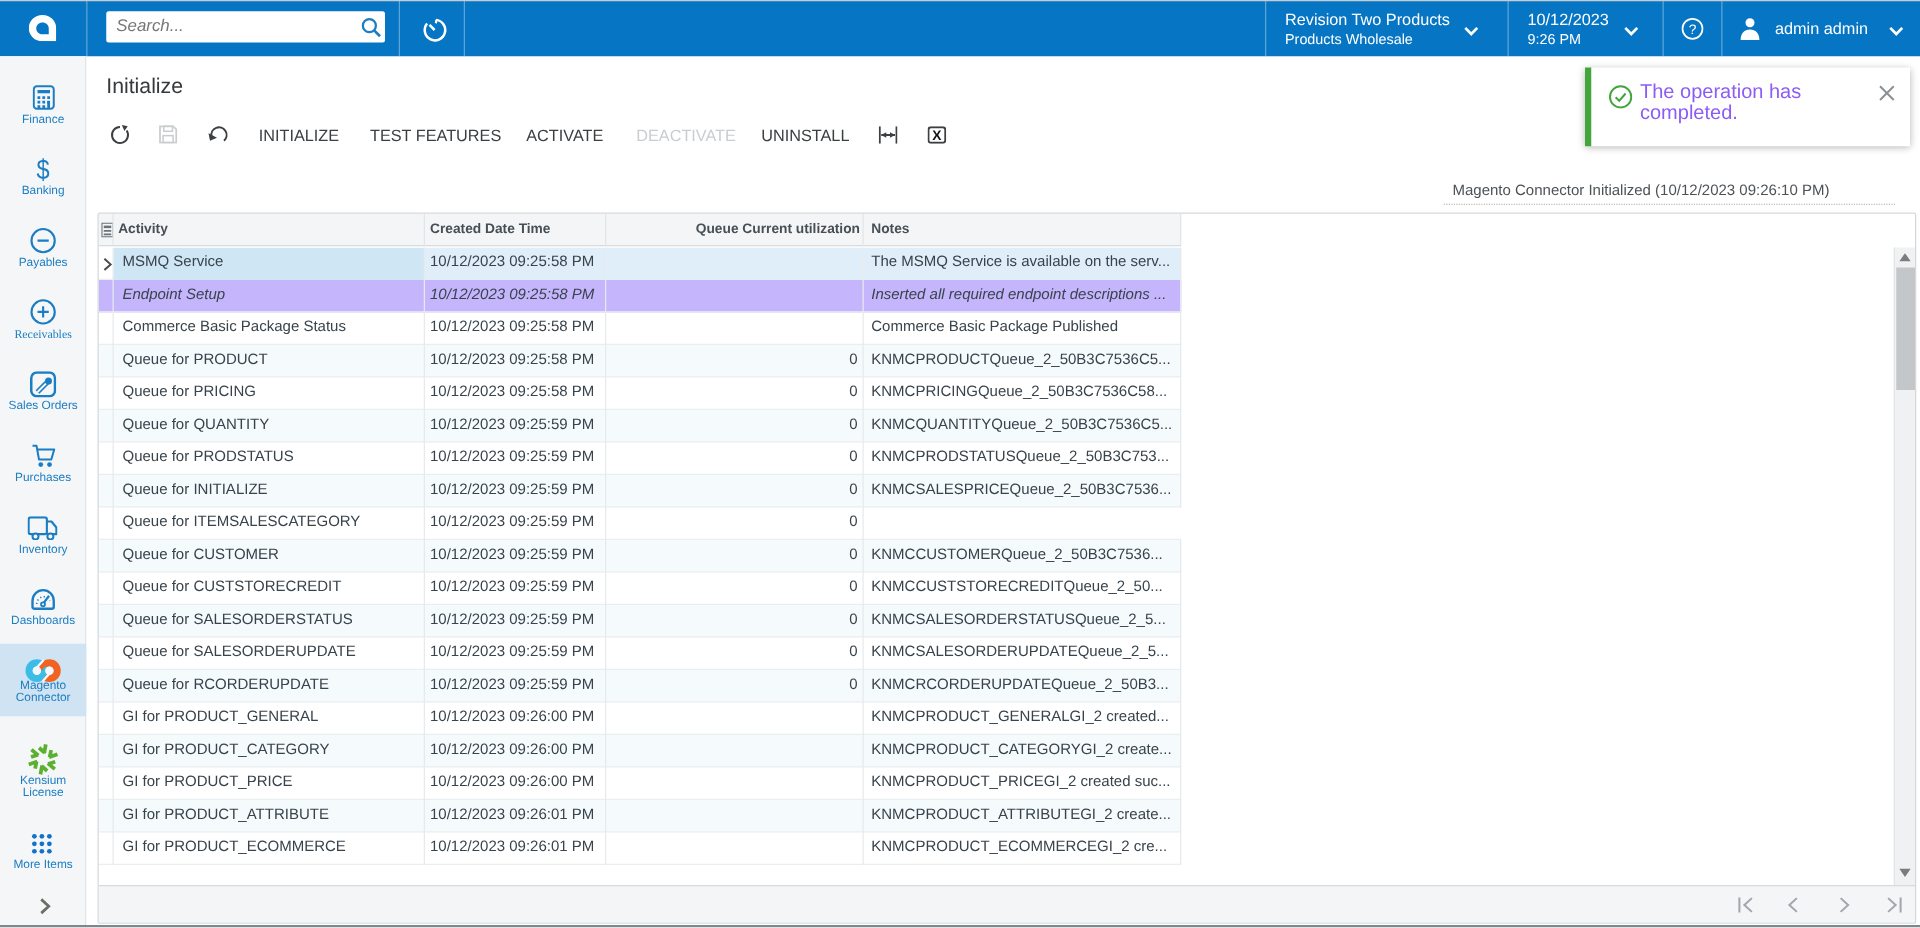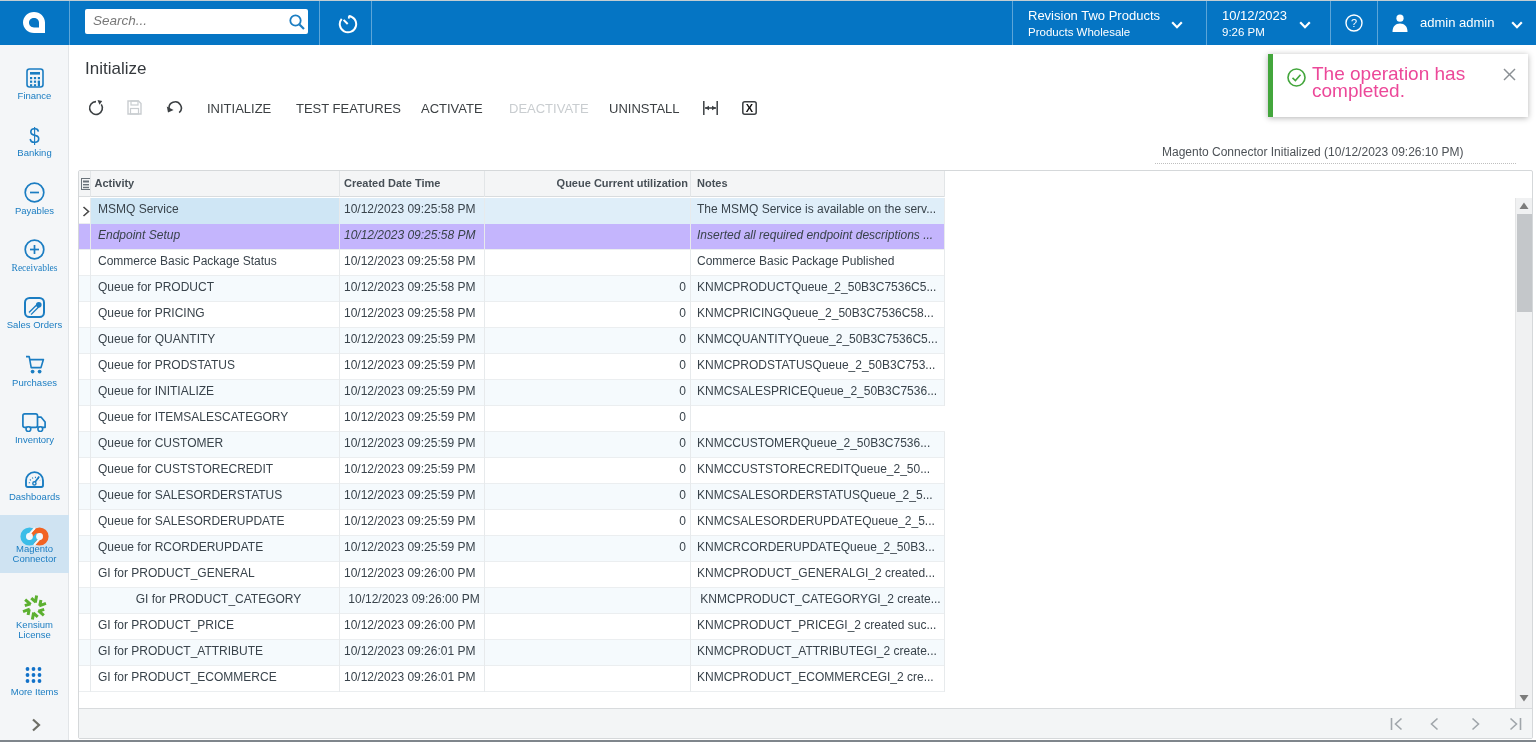--- a/index.html
+++ b/index.html
@@ -40,21 +40,21 @@
 .c3 { left:406px; width:206px; padding-right:4px; text-align:right; }
 .c4 { left:612px; width:254px; padding-left:6px; border-right:1px solid #e7eaec; }
 #vscroll { position:absolute; right:0; top:27px; width:17px; height:512px; background:#f0f1f2; border-left:1px solid #e4e5e6; }
 #gfoot { position:absolute; left:0; bottom:0; width:1453px; height:30px; background:#f3f5f6; border-top:1px solid #d8dbdd; }
 .pgico { position:absolute; top:8px; }
 
 #bottomstrip { position:absolute; left:0; top:740px; width:1536px; height:2px; background:#7f868c; }
 
 
 #toast { position:absolute; left:1268px; top:54px; width:260px; height:63px; background:#fff; border-left:5px solid #43a63c; box-shadow:0 1px 6px rgba(0,0,0,0.3); }
-#toast .msg { position:absolute; left:39px; top:12px; font-size:19px; line-height:16.5px; color:#ec4899; }
+#toast .msg { position:absolute; left:39px; top:12px; font-size:16px; line-height:16.5px; color:#8b5cf6; }
 </style>
 </head>
 <body>
 <div id="app">
   <div id="topbar">
 
     <svg class="abs" style="left:23px;top:12px;" width="22" height="21" viewBox="0 0 22 21">
       <path d="M11 0 C4.9 0 0 4.7 0 10.5 C0 16.3 4.9 21 11 21 L22 21 L22 10.5 C22 4.7 17.1 0 11 0 Z M11 6 C13.8 6 16 8.1 16 10.7 L16 15.4 L11 15.4 C8.2 15.4 6 13.3 6 10.7 C6 8.1 8.2 6 11 6 Z" fill="#fff"></path>
     </svg>
     <div class="tdiv" style="left:69px;"></div>
@@ -358,21 +358,21 @@
         <div class="gc c3">0</div>
         <div class="gc c4">KNMCRCORDERUPDATEQueue_2_50B3...</div>
       </div>
       <div class="grow">
         <div class="gc c0"></div>
         <div class="gc c1">GI for PRODUCT_GENERAL</div>
         <div class="gc c2">10/12/2023 09:26:00 PM</div>
         <div class="gc c3"></div>
         <div class="gc c4">KNMCPRODUCT_GENERALGI_2 created...</div>
       </div>
-      <div class="grow" style="background:#f5fafd;text-align:center;">
+      <div class="grow" style="background:#f5fafd;">
         <div class="gc c0"></div>
         <div class="gc c1">GI for PRODUCT_CATEGORY</div>
         <div class="gc c2">10/12/2023 09:26:00 PM</div>
         <div class="gc c3"></div>
         <div class="gc c4">KNMCPRODUCT_CATEGORYGI_2 create...</div>
       </div>
       <div class="grow">
         <div class="gc c0"></div>
         <div class="gc c1">GI for PRODUCT_PRICE</div>
         <div class="gc c2">10/12/2023 09:26:00 PM</div>

